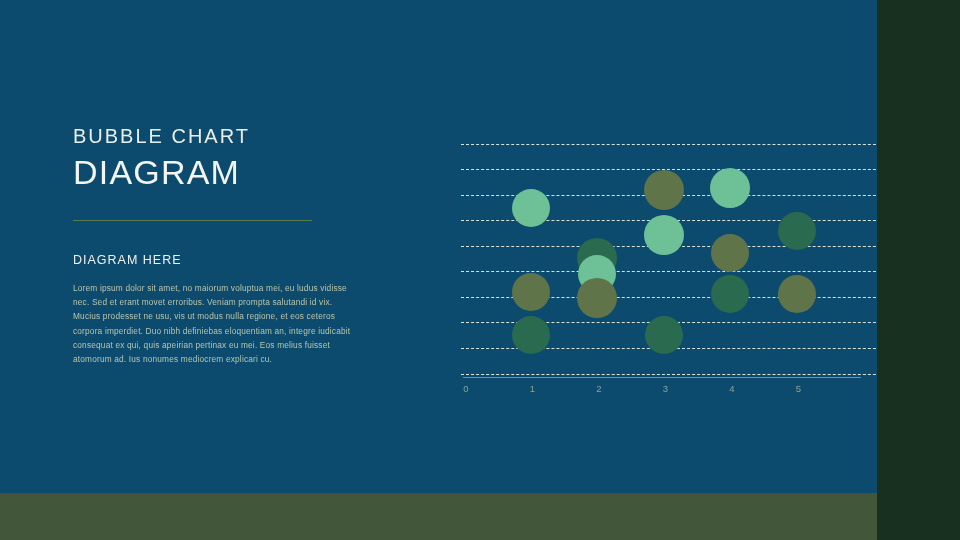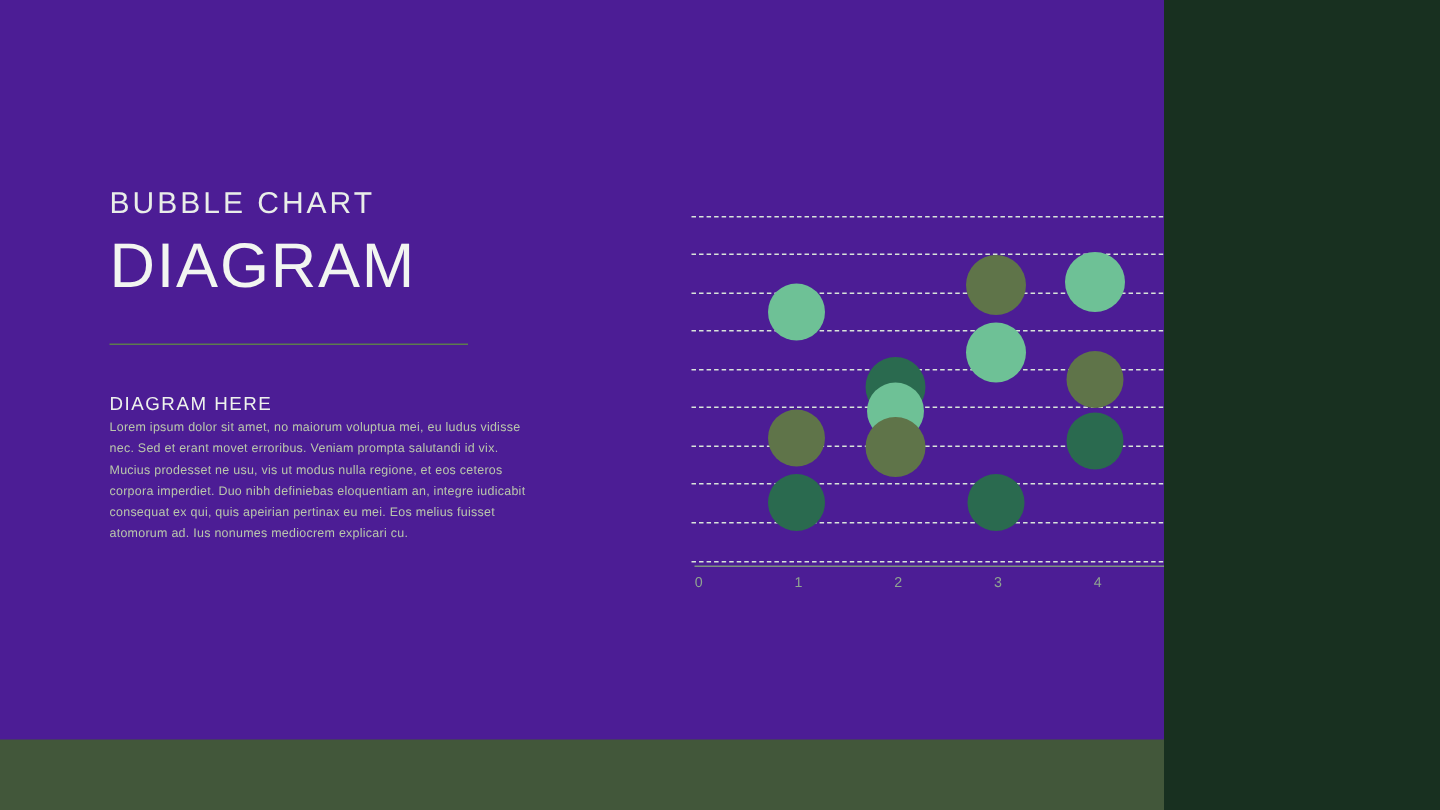--- a/index.html
+++ b/index.html
@@ -11,23 +11,23 @@
     width: 960px;
     height: 540px;
     overflow: hidden;
     background: #183020;
     font-family: "Liberation Sans", sans-serif;
     -webkit-font-smoothing: antialiased;
   }
 
   #slide {
     position: relative;
-    width: 776px;
+    width: 877px;
     height: 540px;
-    background: #4c1d95;
+    background: #0c4a6e;
     overflow: hidden;
   }
 
   
   .left-panel {
     position: absolute;
     left: 73px;
     top: 125px;
     width: 290px;
   }
@@ -35,21 +35,21 @@
   .eyebrow {
     font-size: 20px;
     letter-spacing: 2.0px;
     color: #e9eee9;
     font-weight: 300;
     line-height: 1.1;
     white-space: nowrap;
   }
 
   .headline {
-    font-size: 42px;
+    font-size: 34px;
     letter-spacing: 1.2px;
     color: #f2f5f1;
     font-weight: 300;
     line-height: 1.15;
     margin-top: 6px;
     white-space: nowrap;
   }
 
   .rule {
     margin-top: 28px;
@@ -62,20 +62,21 @@
     margin-top: 33px;
     font-size: 12.5px;
     letter-spacing: 1.0px;
     color: #eef2ed;
     font-weight: 400;
     line-height: 1.1;
     white-space: nowrap;
   }
 
   .body-copy {
+    margin-top: 13px;
     width: 281px;
     font-size: 8.3px;
     line-height: 1.72;
     letter-spacing: 0.18px;
     color: #b9c6ac;
     font-weight: 400;
     text-align: left;
   }
 
   

